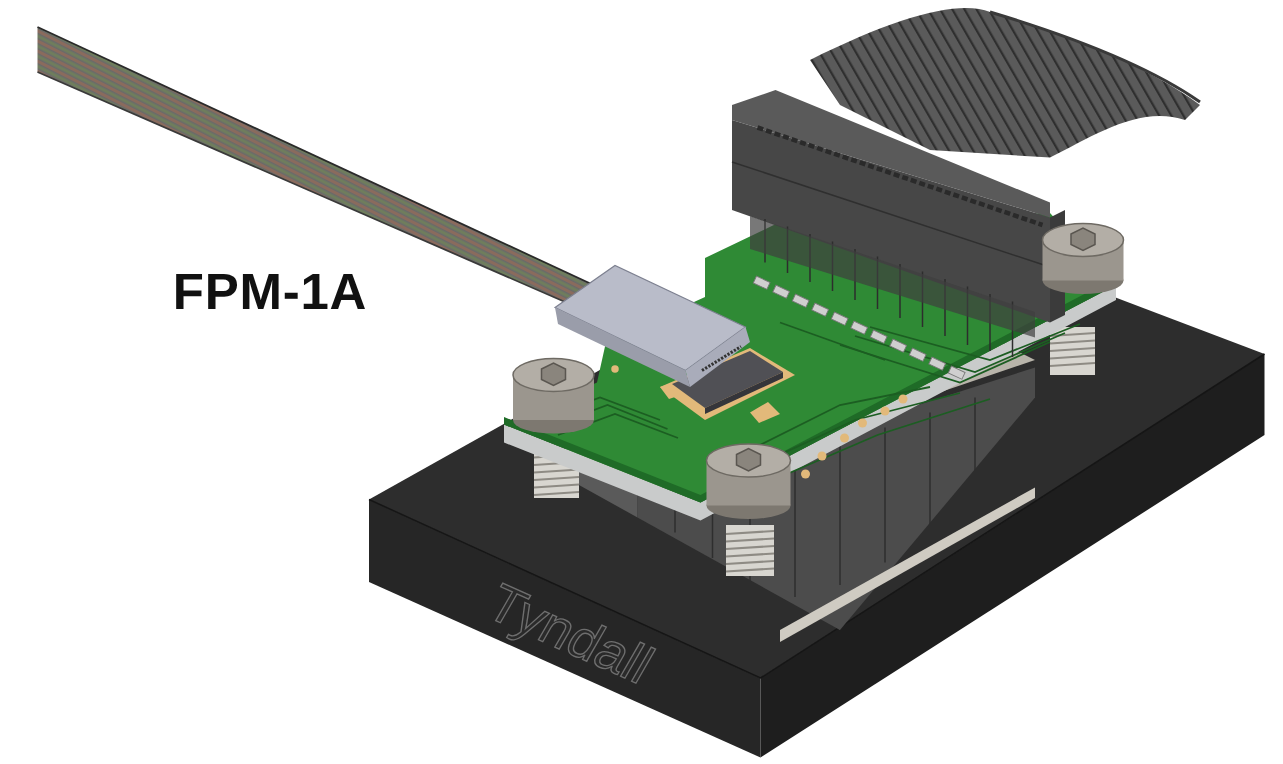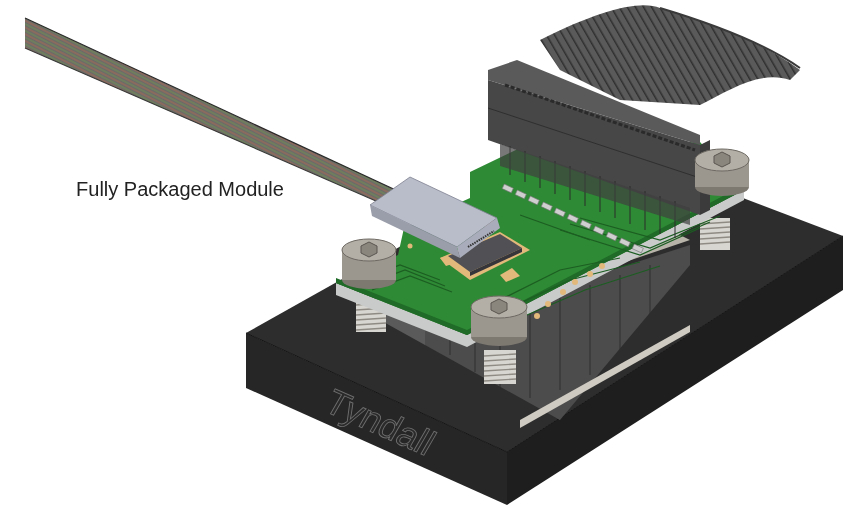--- a/index.html
+++ b/index.html
@@ -199,15 +199,15 @@
       <g>
         <ellipse cx="722" cy="187" rx="27" ry="9" fill="#7d7870"></ellipse>
         <rect x="695" y="160" width="54" height="27" fill="#9b968e"></rect>
         <ellipse cx="722" cy="160" rx="27" ry="11" fill="#b3aea6" stroke="#6e6a63" stroke-width="1"></ellipse>
         <polygon points="714,156 722,152 730,156 730,163 722,167 714,163" fill="#8a857d" stroke="#5a5650" stroke-width="1"></polygon>
       </g>
     </g>
   </svg>
 
   <div class="label-block">
-    <div class="subtitle">Fully Packaged Module</div>
+    <div class="title">FPM-1A</div>
   </div>
 </div>
 
 </body></html>

